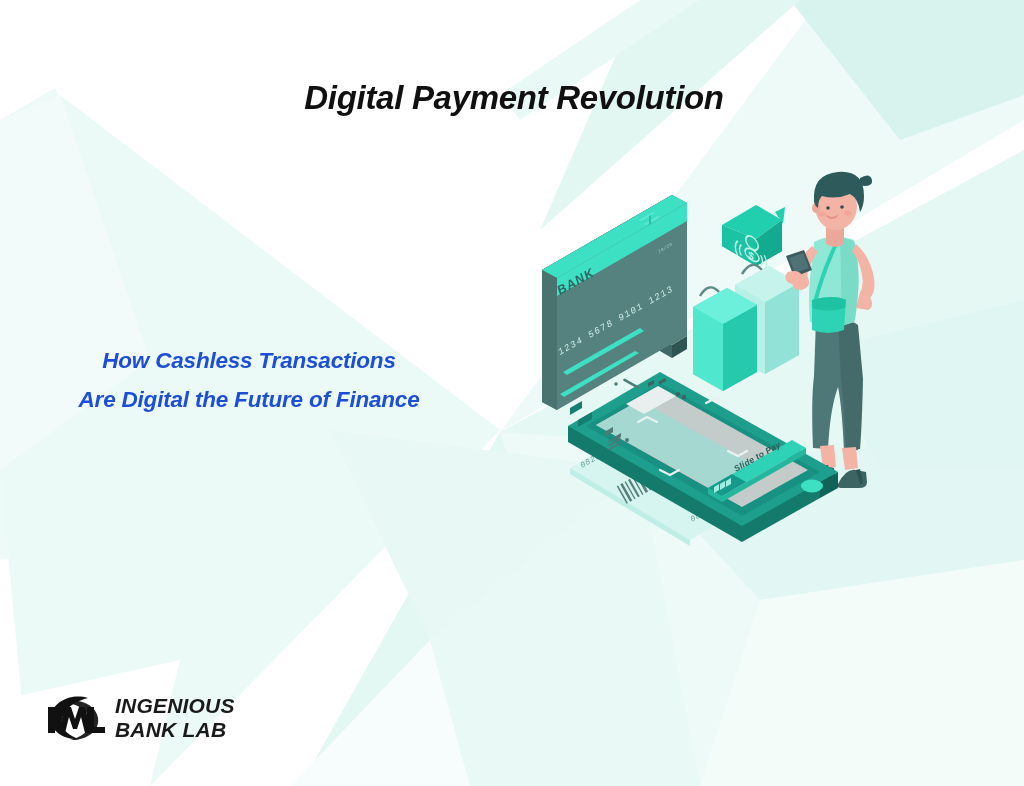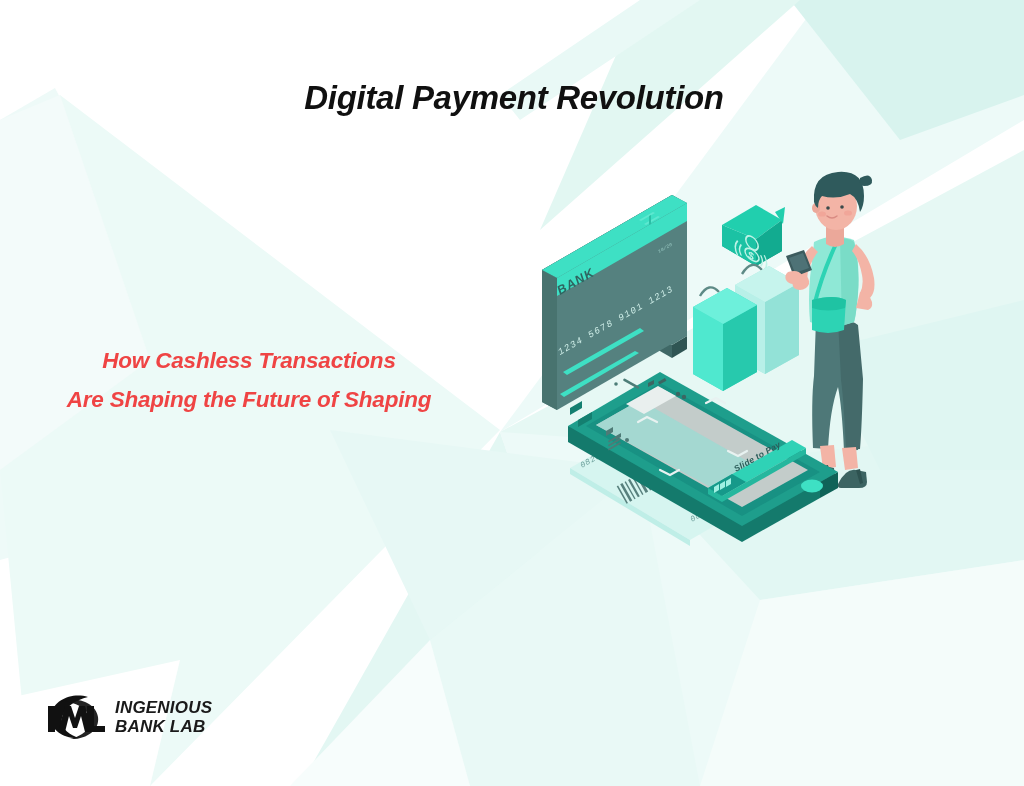--- a/index.html
+++ b/index.html
@@ -20,30 +20,30 @@
     position:absolute;left:0;top:78px;width:1024px;
     text-align:center;
     font-size:33px;font-weight:700;letter-spacing:-0.3px;
     color:#101010;line-height:1.2;
     padding-left:2px;
   }
   .subtitle{
     position:absolute;left:14px;top:342px;width:470px;
     text-align:center;
     font-size:22.5px;font-weight:700;letter-spacing:-0.2px;
-    color:#ef4444;line-height:1.72;
+    color:#1d4ed8;line-height:1.72;
   }
   .subtitle .l1{display:block;}
   .subtitle .l2{display:block;}
 
   
   .logo{position:absolute;left:44px;top:694px;display:flex;align-items:center;gap:9px;}
   .logo-mark{width:62px;height:46px;display:block;}
   .logo-text{
-    font-size:17px;font-weight:700;color:#1a1a1a;
+    font-size:21px;font-weight:700;color:#1a1a1a;
     line-height:1.12;letter-spacing:0.2px;
   }
   .logo-text span{display:block;}
 
   
   .illo{position:absolute;left:520px;top:150px;width:420px;height:420px;}
 </style>
 </head>
 <body>
 
@@ -72,21 +72,21 @@
     <polygon points="0,700 180,660 150,786 0,786" fill="#ffffff"></polygon>
     <polygon points="290,786 430,640 470,786" fill="#f7fdfc"></polygon>
     <polygon points="820,350 1024,300 1024,470 880,470" fill="#dff6f2"></polygon>
     <polygon points="520,120 700,0 640,0 500,95" fill="#e9f9f6"></polygon>
   </svg>
 
   <div class="title">Digital Payment Revolution</div>
 
   <div class="subtitle">
     <span class="l1">How Cashless Transactions</span>
-    <span class="l2">Are Shaping the Future of Shaping</span>
+    <span class="l2">Are Digital the Future of Finance</span>
   </div>
 
   <svg class="illo" viewBox="0 0 420 420">
 
     <g>
 
       <polygon points="22,120 22,133 152,208 152,195" fill="#3f6866"></polygon>
       <polygon points="152,195 152,208 167,199 167,186" fill="#2f5553"></polygon>
 
       <polygon points="22,120 152,45 167,54 167,186 152,195 22,120" fill="#54807e"></polygon>

